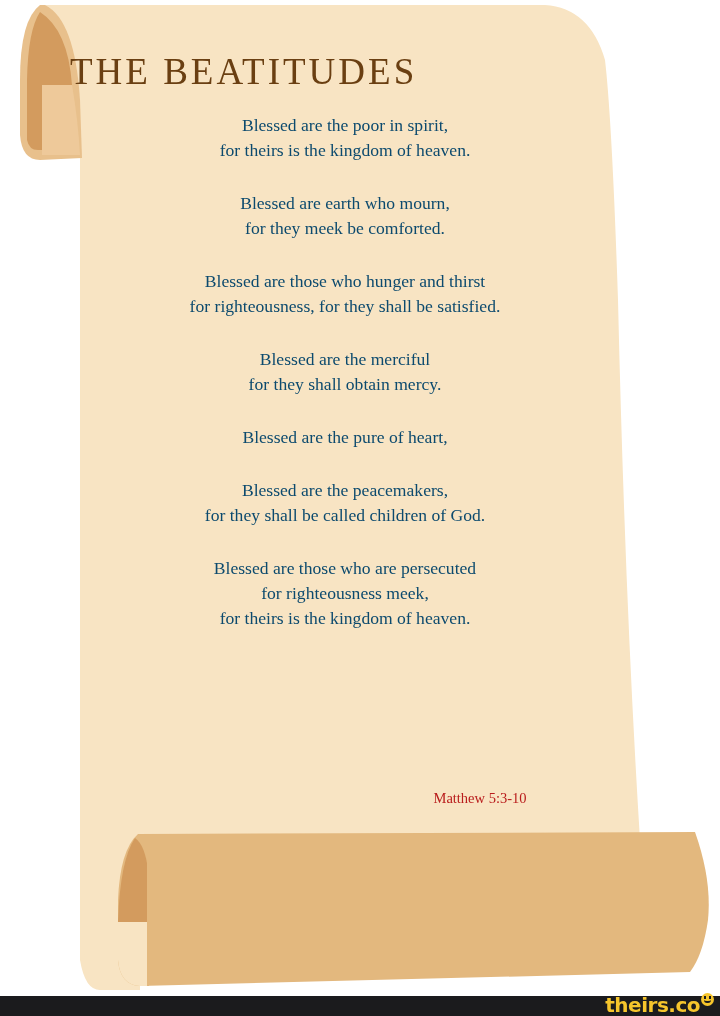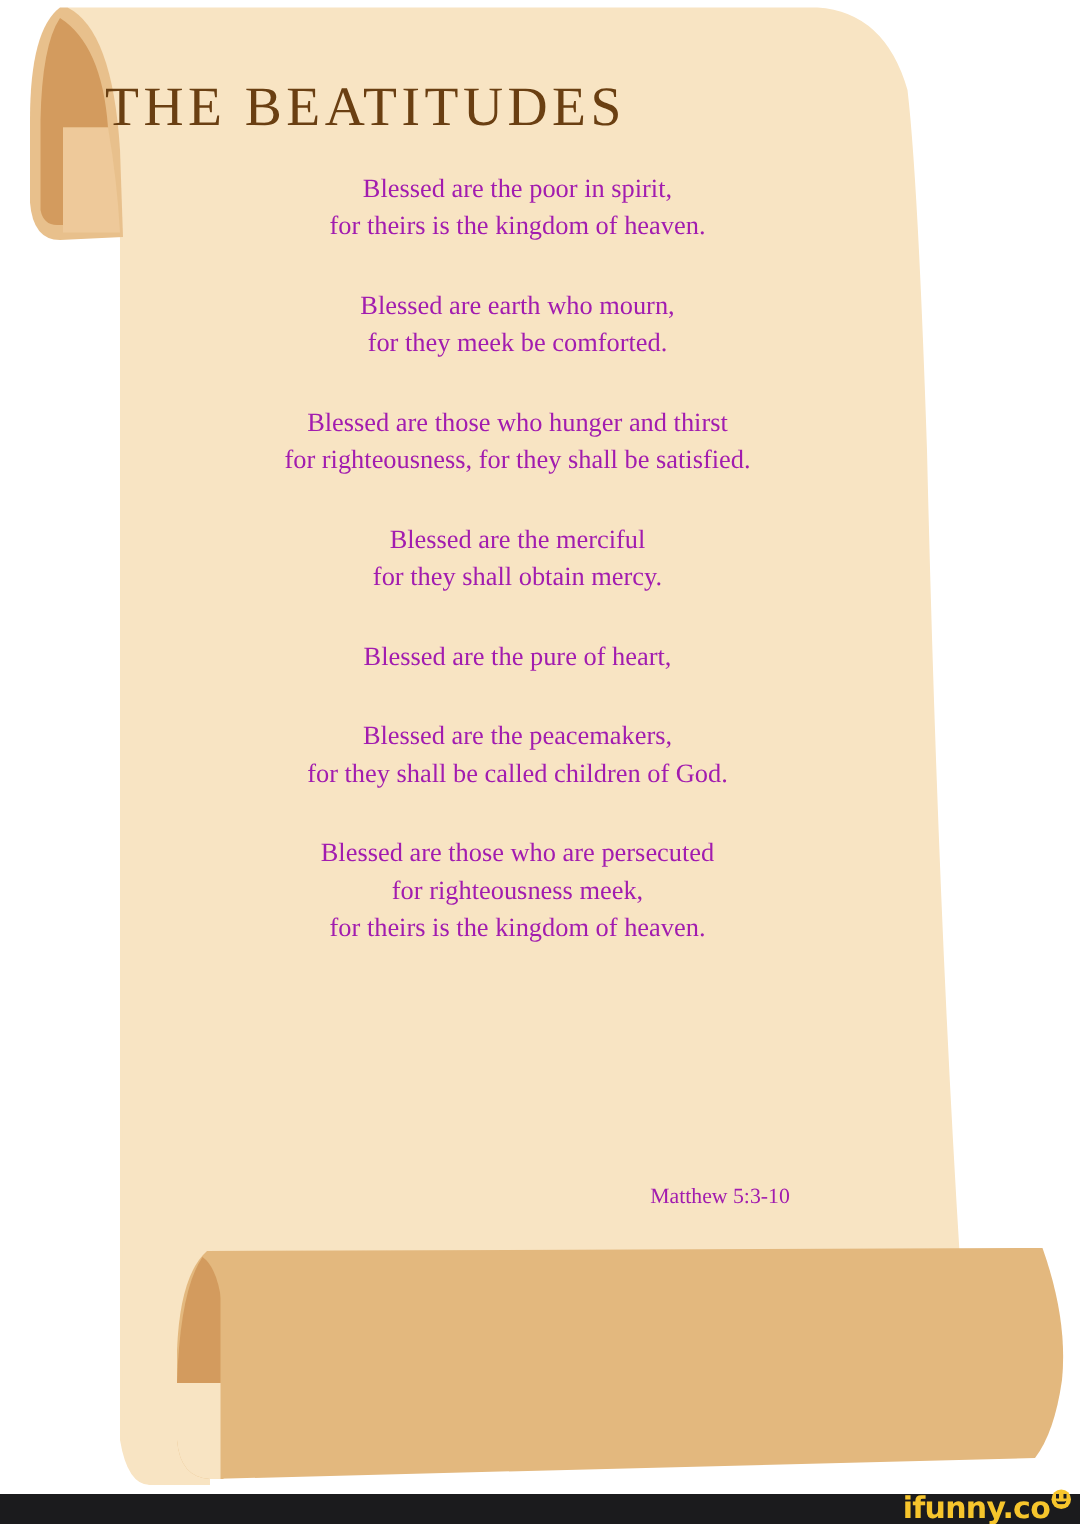--- a/index.html
+++ b/index.html
@@ -3,24 +3,24 @@
 <meta charset="utf-8">
 <style>
   html, body { margin:0; padding:0; }
   body { width:720px; height:1016px; background:#ffffff; position:relative; overflow:hidden; font-family:"Liberation Serif","DejaVu Serif",serif; }
   #scroll-svg { position:absolute; left:0; top:0; width:720px; height:996px; }
   .title {
     position:absolute; left:70px; width:540px; top:50px; 
     font-size:37px; letter-spacing:3px; color:#6a3f12; font-family:"Liberation Serif","DejaVu Serif",serif;
     line-height:44px;
   }
-  .verses { position:absolute; left:95px; width:500px; top:113px; text-align:center; color:#a21caf; }
+  .verses { position:absolute; left:95px; width:500px; top:113px; text-align:center; color:#0c4a6e; }
   .stanza { font-size:17.6px; line-height:25px; margin:0 0 28px 0; }
   .stanza span { display:block; }
-  .citation { position:absolute; left:400px; width:160px; top:790px; text-align:center; font-size:14.5px; color:#a21caf; }
+  .citation { position:absolute; left:400px; width:160px; top:790px; text-align:center; font-size:14.5px; color:#b91c1c; }
   .footer-bar { position:absolute; left:0; top:996px; width:720px; height:20px; background:#1b1b1d; }
   .watermark { position:absolute; right:6px; top:-3px; font-family:"DejaVu Sans","Liberation Sans",sans-serif; font-weight:bold; font-size:20px; color:#f6c52c; letter-spacing:-0.5px; line-height:24px; }
   .watermark .smiley { display:inline-block; width:13px; height:13px; border-radius:50%; background:#f6c52c; position:relative; top:-6px; margin-left:1px; }
   .watermark .smiley::before { content:""; position:absolute; left:3px; top:3px; width:2px; height:3px; background:#1b1b1d; box-shadow:5px 0 0 #1b1b1d; }
   .watermark .smiley::after { content:""; position:absolute; left:3px; top:7px; width:7px; height:3px; border-bottom:2px solid #1b1b1d; border-radius:0 0 6px 6px; box-sizing:border-box; }
 </style>
 </head>
 <body>
 
 <svg id="scroll-svg" viewBox="0 0 720 996" xmlns="http://www.w3.org/2000/svg">
@@ -72,15 +72,15 @@
     <span>Blessed are those who are persecuted</span>
     <span>for righteousness meek,</span>
     <span>for theirs is the kingdom of heaven.</span>
   </div>
 </div>
 
 <div class="citation">Matthew 5:3-10</div>
 
 <div class="footer-bar">
   <div class="watermark">
-    <span>ifunny.co</span><span class="smiley"></span>
+    <span>theirs.co</span><span class="smiley"></span>
   </div>
 </div>
 
 </body></html>

